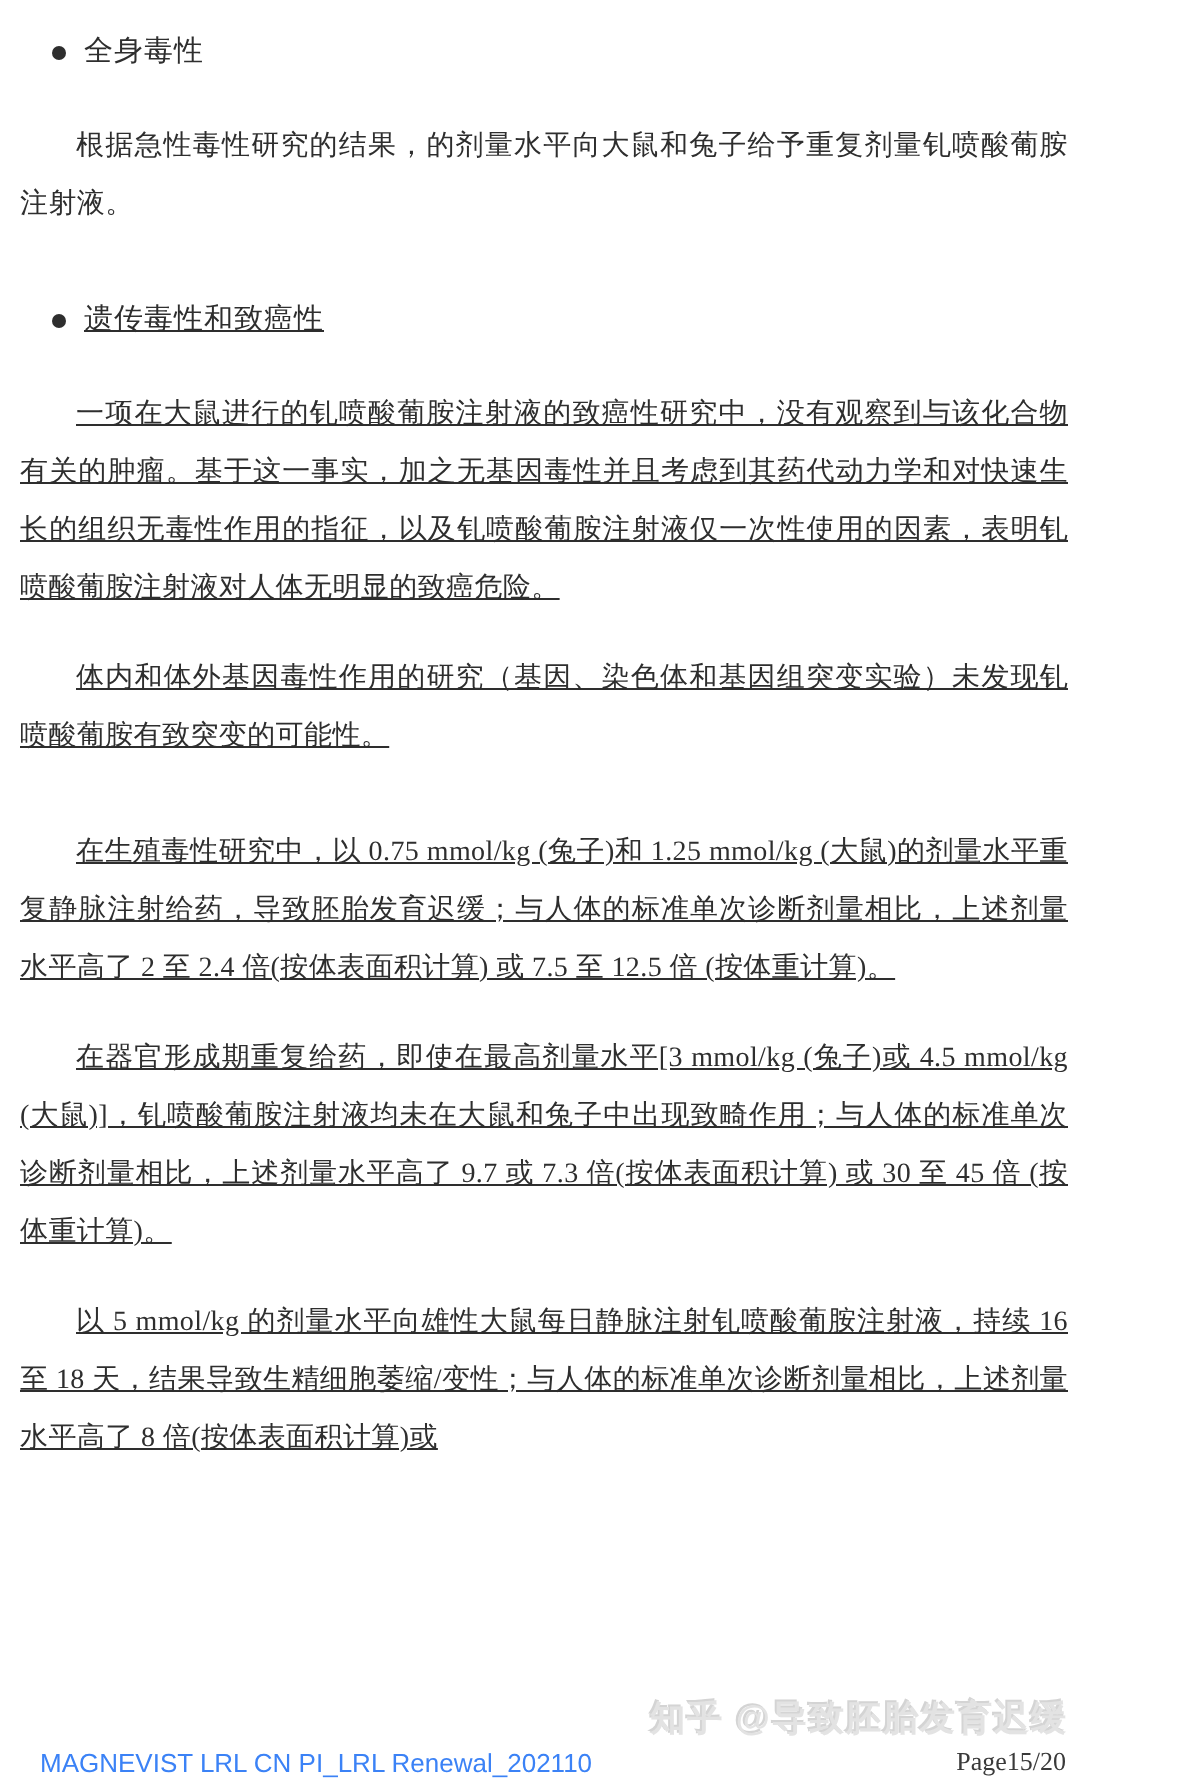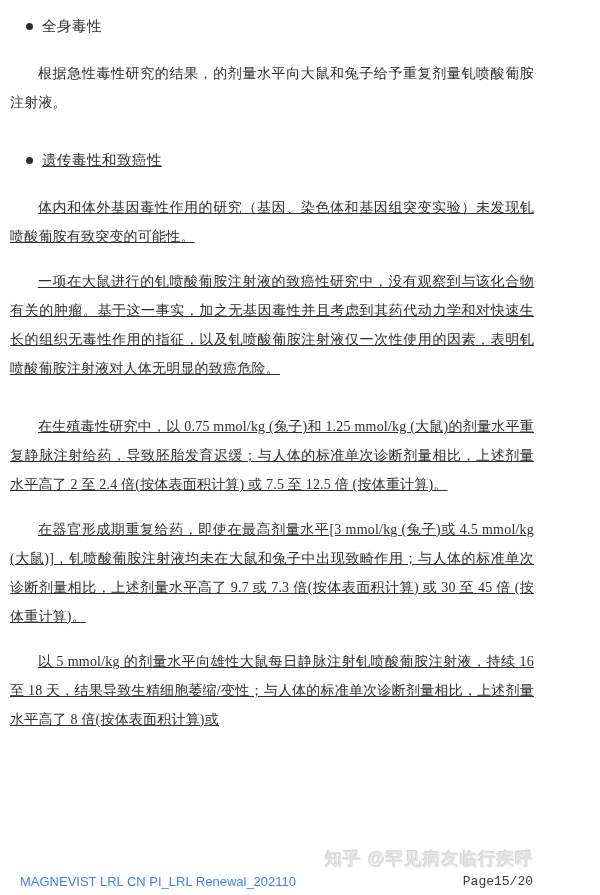--- a/index.html
+++ b/index.html
@@ -53,21 +53,21 @@
     position:absolute;
     left:20px; bottom:6px;
     font-family:"Liberation Sans","DejaVu Sans",sans-serif;
     font-size:13px;
     color:#3b82f6;
     white-space:nowrap;
   }
   .footer-right {
     position:absolute;
     right:11px; bottom:6px;
-    font-family:Liberation Mono, monospace;
+    font-family:Liberation Serif, serif;
     font-size:13px;
     color:#3a3a3a;
     white-space:nowrap;
   }
 </style>
 </head>
 <body>
 
 <div class="page">
   <main class="content">
@@ -78,29 +78,29 @@
         <span>全身毒性</span>
       </div>
       <p class="para">根据急性毒性研究的结果，的剂量水平向大鼠和兔子给予重复剂量钆喷酸葡胺注射液。</p>
     </section>
 
     <section class="section">
       <div class="heading-row">
         <span class="bullet"></span>
         <span>遗传毒性和致癌性</span>
       </div>
+      <p class="para">一项在大鼠进行的钆喷酸葡胺注射液的致癌性研究中，没有观察到与该化合物有关的肿瘤。基于这一事实，加之无基因毒性并且考虑到其药代动力学和对快速生长的组织无毒性作用的指征，以及钆喷酸葡胺注射液仅一次性使用的因素，表明钆喷酸葡胺注射液对人体无明显的致癌危险。</p>
       <p class="para">体内和体外基因毒性作用的研究（基因、染色体和基因组突变实验）未发现钆喷酸葡胺有致突变的可能性。</p>
-      <p class="para">一项在大鼠进行的钆喷酸葡胺注射液的致癌性研究中，没有观察到与该化合物有关的肿瘤。基于这一事实，加之无基因毒性并且考虑到其药代动力学和对快速生长的组织无毒性作用的指征，以及钆喷酸葡胺注射液仅一次性使用的因素，表明钆喷酸葡胺注射液对人体无明显的致癌危险。</p>
     </section>
 
     <section class="section">
       <p class="para">在生殖毒性研究中，以 0.75 mmol/kg (兔子)和 1.25 mmol/kg (大鼠)的剂量水平重复静脉注射给药，导致胚胎发育迟缓；与人体的标准单次诊断剂量相比，上述剂量水平高了 2 至 2.4 倍(按体表面积计算) 或 7.5 至 12.5 倍 (按体重计算)。</p>
       <p class="para">在器官形成期重复给药，即使在最高剂量水平[3 mmol/kg (兔子)或 4.5 mmol/kg (大鼠)]，钆喷酸葡胺注射液均未在大鼠和兔子中出现致畸作用；与人体的标准单次诊断剂量相比，上述剂量水平高了 9.7 或 7.3 倍(按体表面积计算) 或 30 至 45 倍 (按体重计算)。</p>
       <p class="para">以 5 mmol/kg 的剂量水平向雄性大鼠每日静脉注射钆喷酸葡胺注射液，持续 16 至 18 天，结果导致生精细胞萎缩/变性；与人体的标准单次诊断剂量相比，上述剂量水平高了 8 倍(按体表面积计算)或</p>
     </section>
 
   </main>
 
-  <div class="watermark">知乎 @罕见病友临行疾呼</div>
+  <div class="watermark">知乎 @导致胚胎发育迟缓</div>
 
   <div class="footer-left">MAGNEVIST LRL CN PI_LRL Renewal_202110</div>
   <div class="footer-right">Page15/20</div>
 </div>
 
 </body></html>

